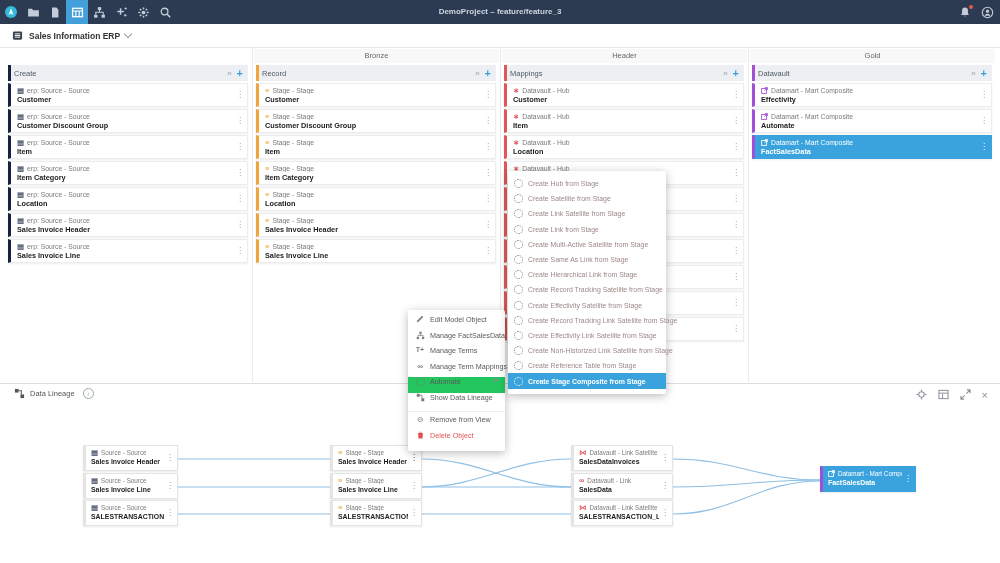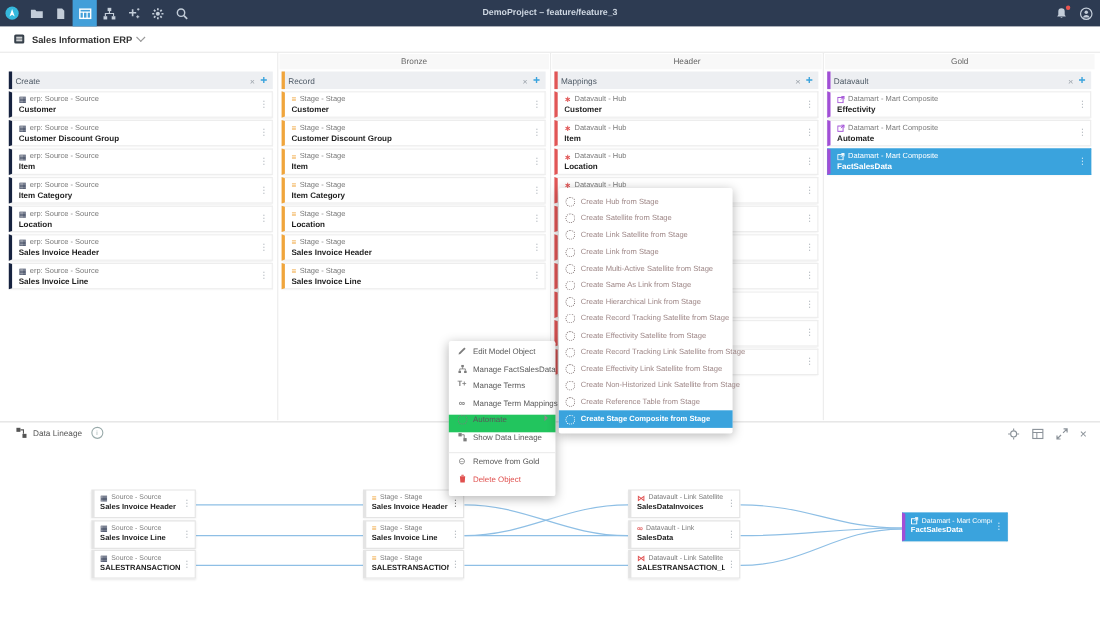--- a/index.html
+++ b/index.html
@@ -444,21 +444,21 @@
           <rect x="1" y="1" width="4" height="4" fill="currentColor"></rect>
           <rect x="7" y="7" width="4" height="4" fill="currentColor"></rect>
           <path d="M5 3h3v4" fill="none" stroke="currentColor" stroke-width="1.1"></path>
         </svg>
       </span>
       <span>Show Data Lineage</span>
     </div>
   <div class="menu-divider"></div>
   <div class="mi">
       <span class="ic">⊖</span>
-      <span>Remove from Gold</span>
+      <span>Remove from View</span>
     </div>
   <div class="mi danger">
       <span class="ic">
         <svg width="7" height="8" viewBox="0 0 8 10">
           <path d="M1 2.5h6l-.5 7h-5zM2.8 0.8h2.4l.4 1H2.4z" fill="currentColor"></path>
         </svg>
       </span>
       <span>Delete Object</span>
     </div>
 </div>

